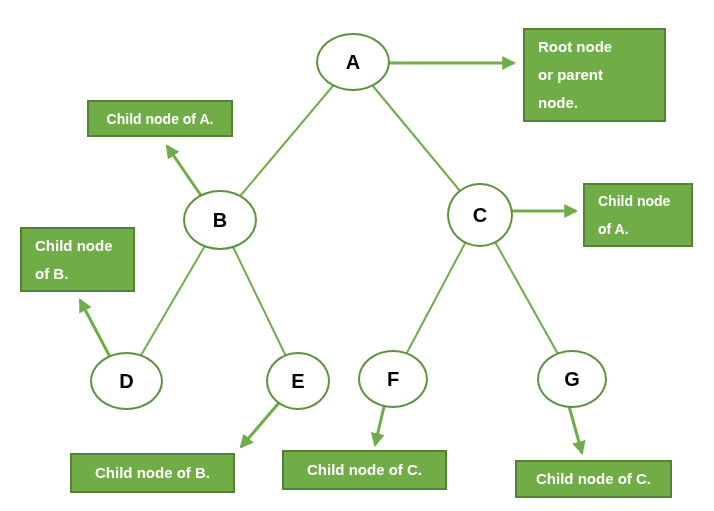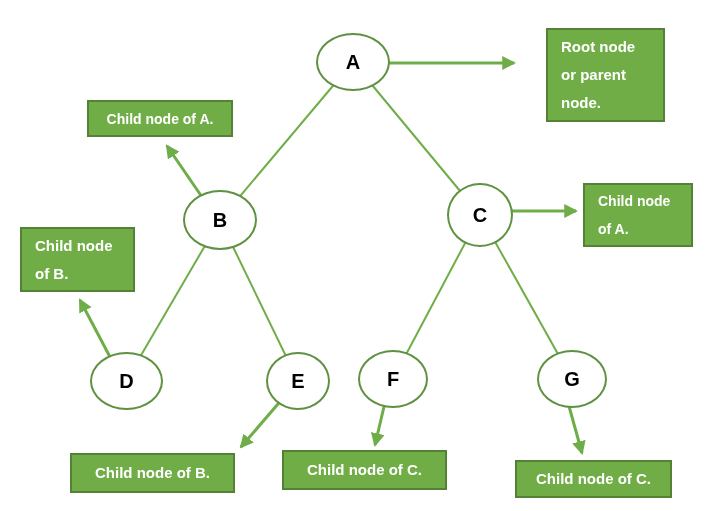--- a/index.html
+++ b/index.html
@@ -103,21 +103,21 @@
   <div class="node" style="left:266px;top:352px;width:64px;height:58px;">
     <span>E</span>
   </div>
   <div class="node" style="left:358px;top:350px;width:70px;height:58px;">
     <span>F</span>
   </div>
   <div class="node" style="left:537px;top:350px;width:70px;height:58px;">
     <span>G</span>
   </div>
 
-  <div class="label-box left" style="left:523px;top:28px;width:119px;height:94px;margin-left:23px;">
+  <div class="label-box left" style="left:523px;top:28px;width:143px;height:94px;">
     <span>Root node
 or parent
 node.</span>
   </div>
 
   <div class="label-box center" style="left:87px;top:100px;width:146px;height:37px;font-size:14px;">
     <span>Child node of A.</span>
   </div>
 
   <div class="label-box left" style="left:583px;top:183px;width:110px;height:64px;font-size:14px;">

